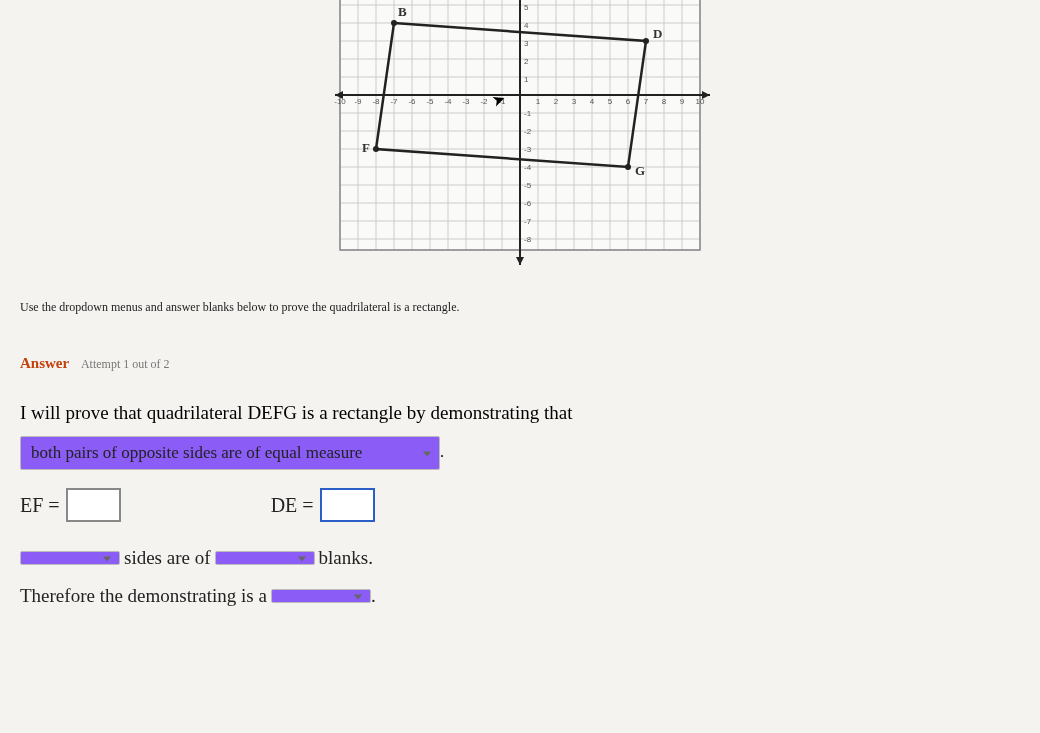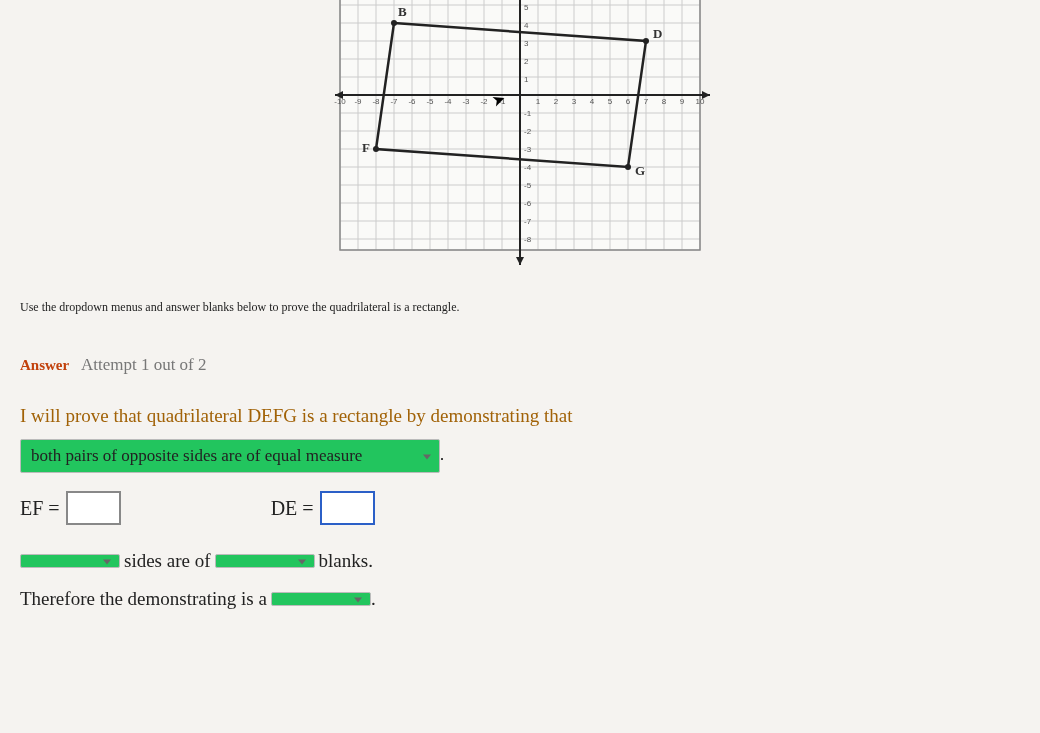--- a/index.html
+++ b/index.html
@@ -33,31 +33,31 @@
     .answer-header {
       font-size: 15px;
       margin-bottom: 30px;
     }
     .answer-header .bold {
       font-weight: bold;
       color: #c2410c;
     }
     .answer-header .attempt {
       color: #777;
-      font-size: 17px;
+      font-size: 12px;
       margin-left: 8px;
     }
     .proof-intro {
       font-size: 19px;
-      color: #a16207;
+      color: #000000;
       margin-bottom: 12px;
     }
     .dropdown {
       display: inline-block;
-      background: #22c55e;
+      background: #8b5cf6;
       border: 1px solid #bbb;
       padding: 6px 28px 6px 10px;
       font-size: 17px;
       font-family: Georgia, serif;
       color: #222;
       position: relative;
       min-width: 80px;
       vertical-align: middle;
       border-radius: 2px;
     }

